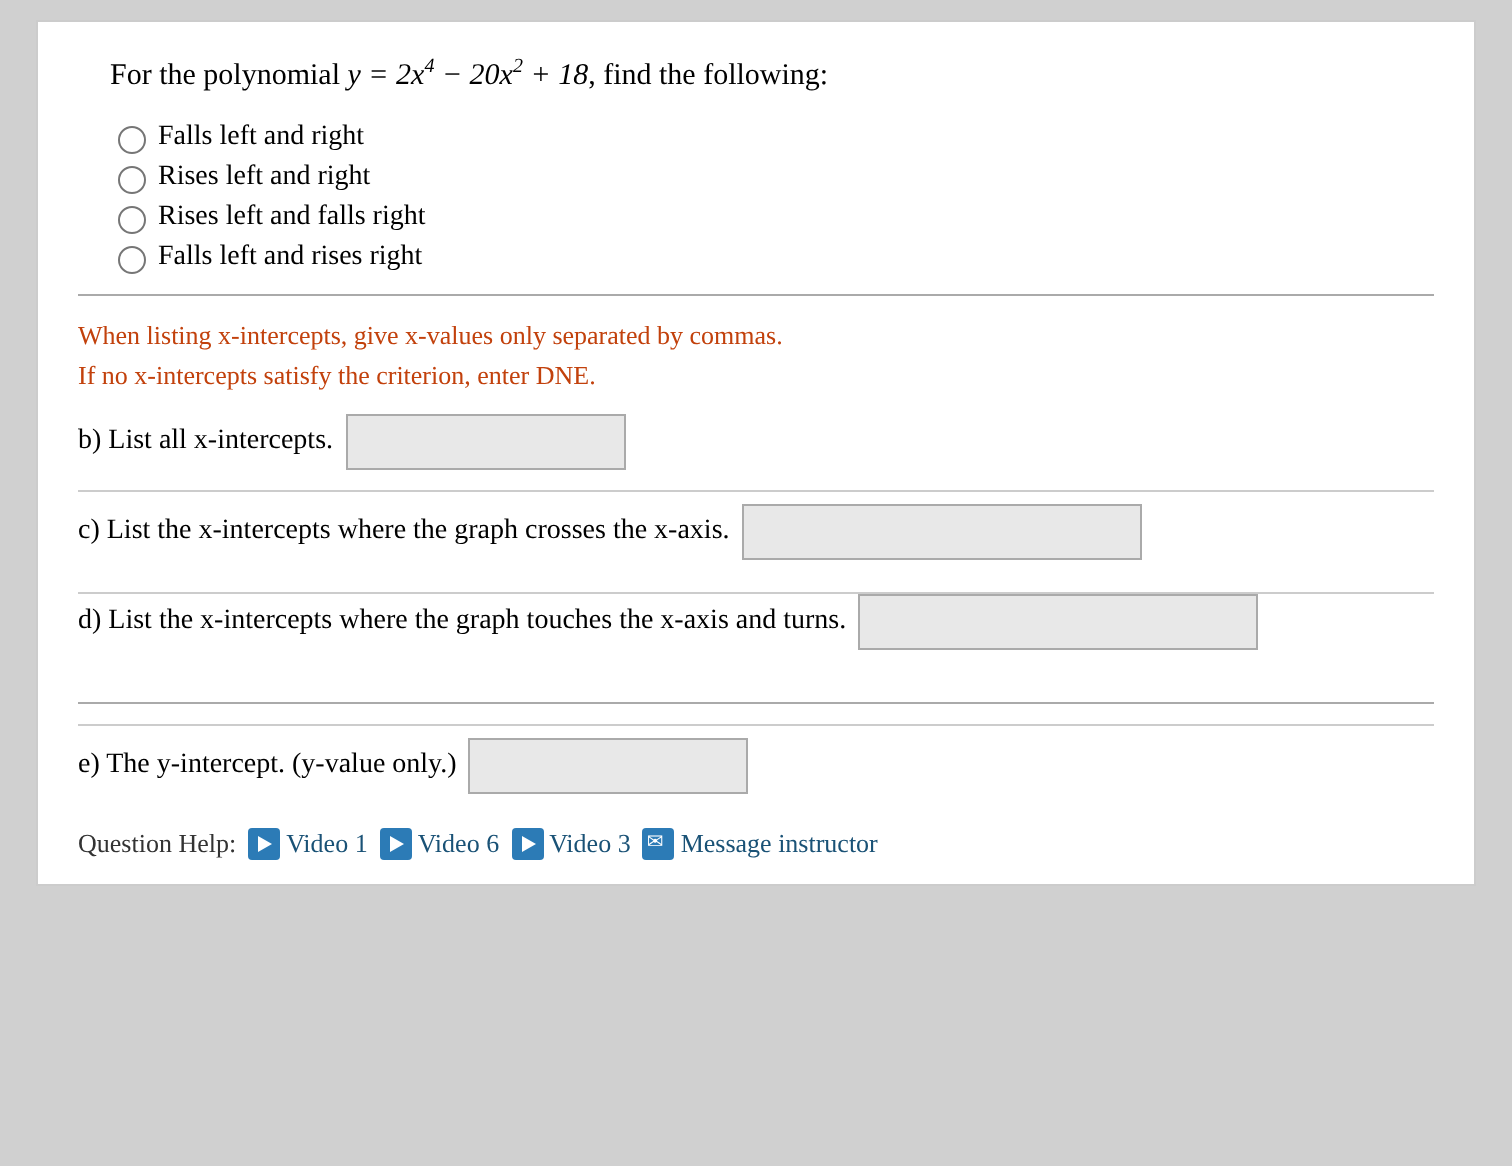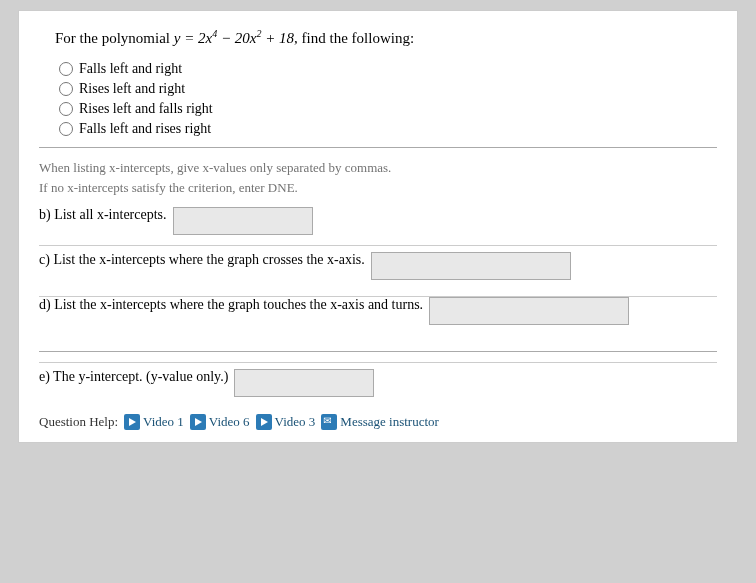--- a/index.html
+++ b/index.html
@@ -43,47 +43,48 @@
       font-weight: normal;
     }
 
     .radio-group {
       margin-left: 20px;
       margin-bottom: 4px;
     }
 
     .radio-item {
       display: flex;
-      align-items: center;
+      align-items: flex-end;
       margin-bottom: 4px;
       font-size: 14px;
       gap: 6px;
     }
 
     .radio-item input[type="radio"] {
       margin: 0;
       width: 14px;
       height: 14px;
     }
 
     .divider {
       border: none;
       border-top: 1px solid #aaa;
       margin: 10px 0;
     }
 
     .instructions {
       font-size: 13px;
-      color: #737373;
+      color: #c2410c;
       margin-bottom: 10px;
       line-height: 1.5;
     }
 
     .answer-row {
       display: flex;
+      align-items: center;
       margin-bottom: 10px;
       font-size: 14px;
       flex-wrap: wrap;
       gap: 6px;
     }
 
     .answer-input {
       border: 1px solid #aaa;
       background-color: #e8e8e8;
       height: 28px;

